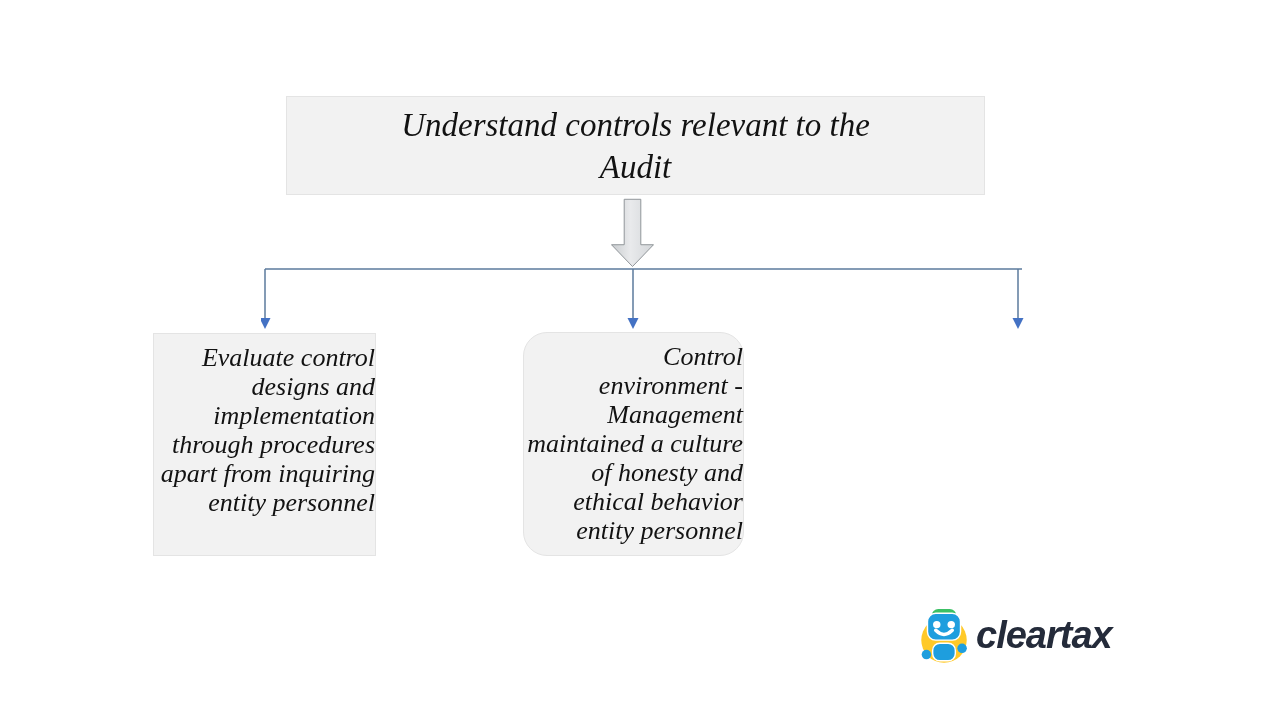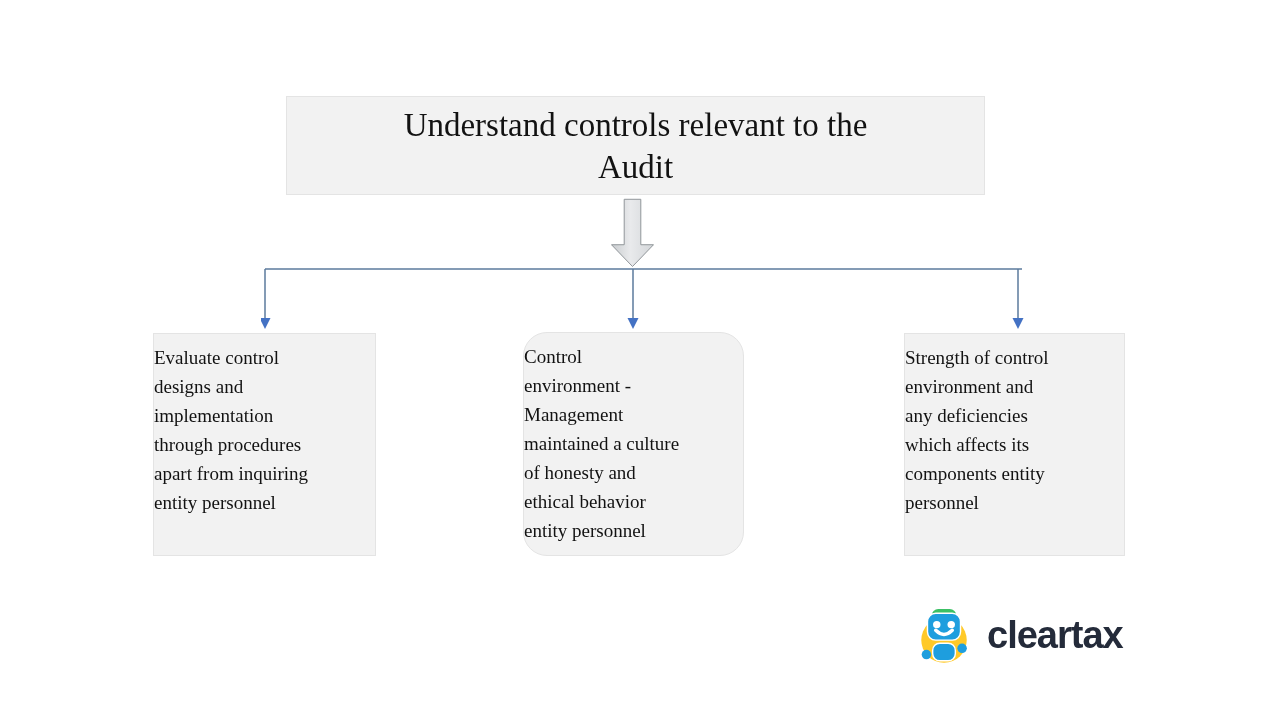--- a/index.html
+++ b/index.html
@@ -18,20 +18,21 @@
     --page-bg:#ffffff;
   }
   html,body{margin:0;padding:0;background:#fff;}
   .stage{
     position:relative;
     width:1280px;height:720px;
     background:var(--page-bg);
     font-family:"Liberation Serif","DejaVu Serif",serif;
     color:var(--text);
     overflow:hidden;
+    font-style:italic;
   }
   .title-box{
     position:absolute;left:286px;top:96px;width:699px;height:99px;
     background:var(--box-fill);
     border:1px solid var(--box-border);
     box-sizing:border-box;
     display:flex;align-items:center;justify-content:center;
   }
   .title-text{
     white-space:pre-line;
@@ -62,30 +63,30 @@
   }
   .node-box{
     position:absolute;
     background:var(--box-fill);
     border:1px solid var(--box-border);
     box-sizing:border-box;
     padding-top:9px;
   }
   .node-box .box-text{
     white-space:pre-line;
-    text-align:left;
-    font-size:19px;
+    text-align:right;
+    font-size:26px;
     line-height:29px;
   }
   .box-left{left:153px;top:333px;width:223px;height:223px;}
   .box-center{left:523px;top:332px;width:221px;height:224px;border-radius:24px;}
   .box-right{left:904px;top:333px;width:221px;height:223px;}
   .logo{
     position:absolute;left:917px;top:605px;height:63px;
-    display:flex;align-items:center;gap:16px;
+    display:flex;align-items:center;gap:5px;
   }
   .robot{width:54px;height:62px;}
   .robot .r-yellow{fill:var(--robot-yellow);}
   .robot .r-blue{fill:var(--robot-blue);}
   .robot .r-green{fill:var(--robot-green);}
   .robot .r-outline{stroke:#ffffff;stroke-width:1.4;}
   .robot .r-face{fill:#ffffff;}
   .robot .r-smile{fill:none;stroke:#ffffff;stroke-width:3.4;stroke-linecap:round;}
   .brand{
     font-family:"Liberation Sans","DejaVu Sans",sans-serif;
@@ -140,28 +141,20 @@
   <div class="node-box box-center">
     <div class="box-text">Control
 environment -
 Management
 maintained a culture
 of honesty and
 ethical behavior
 entity personnel</div>
   </div>
 
-  <div class="node-box box-right">
-    <div class="box-text">Strength of control
-environment and
-any deficiencies
-which affects its
-components entity
-personnel</div>
-  </div>
 
   <div class="logo">
     <svg class="robot" viewBox="0 0 52 60" aria-hidden="true">
       <circle class="r-yellow" cx="26" cy="33" r="22"></circle>
       <rect class="r-green" x="14" y="3" width="24" height="13" rx="6.5"></rect>
       <rect class="r-blue r-outline" x="10" y="7" width="32" height="26" rx="8"></rect>
       <circle class="r-face" cx="19" cy="18" r="3.6"></circle>
       <circle class="r-face" cx="33" cy="18" r="3.6"></circle>
       <path class="r-smile" d="M18 23.5 Q26 31.5 34 23.5"></path>
       <circle class="r-blue" cx="9" cy="47" r="4.6"></circle>

